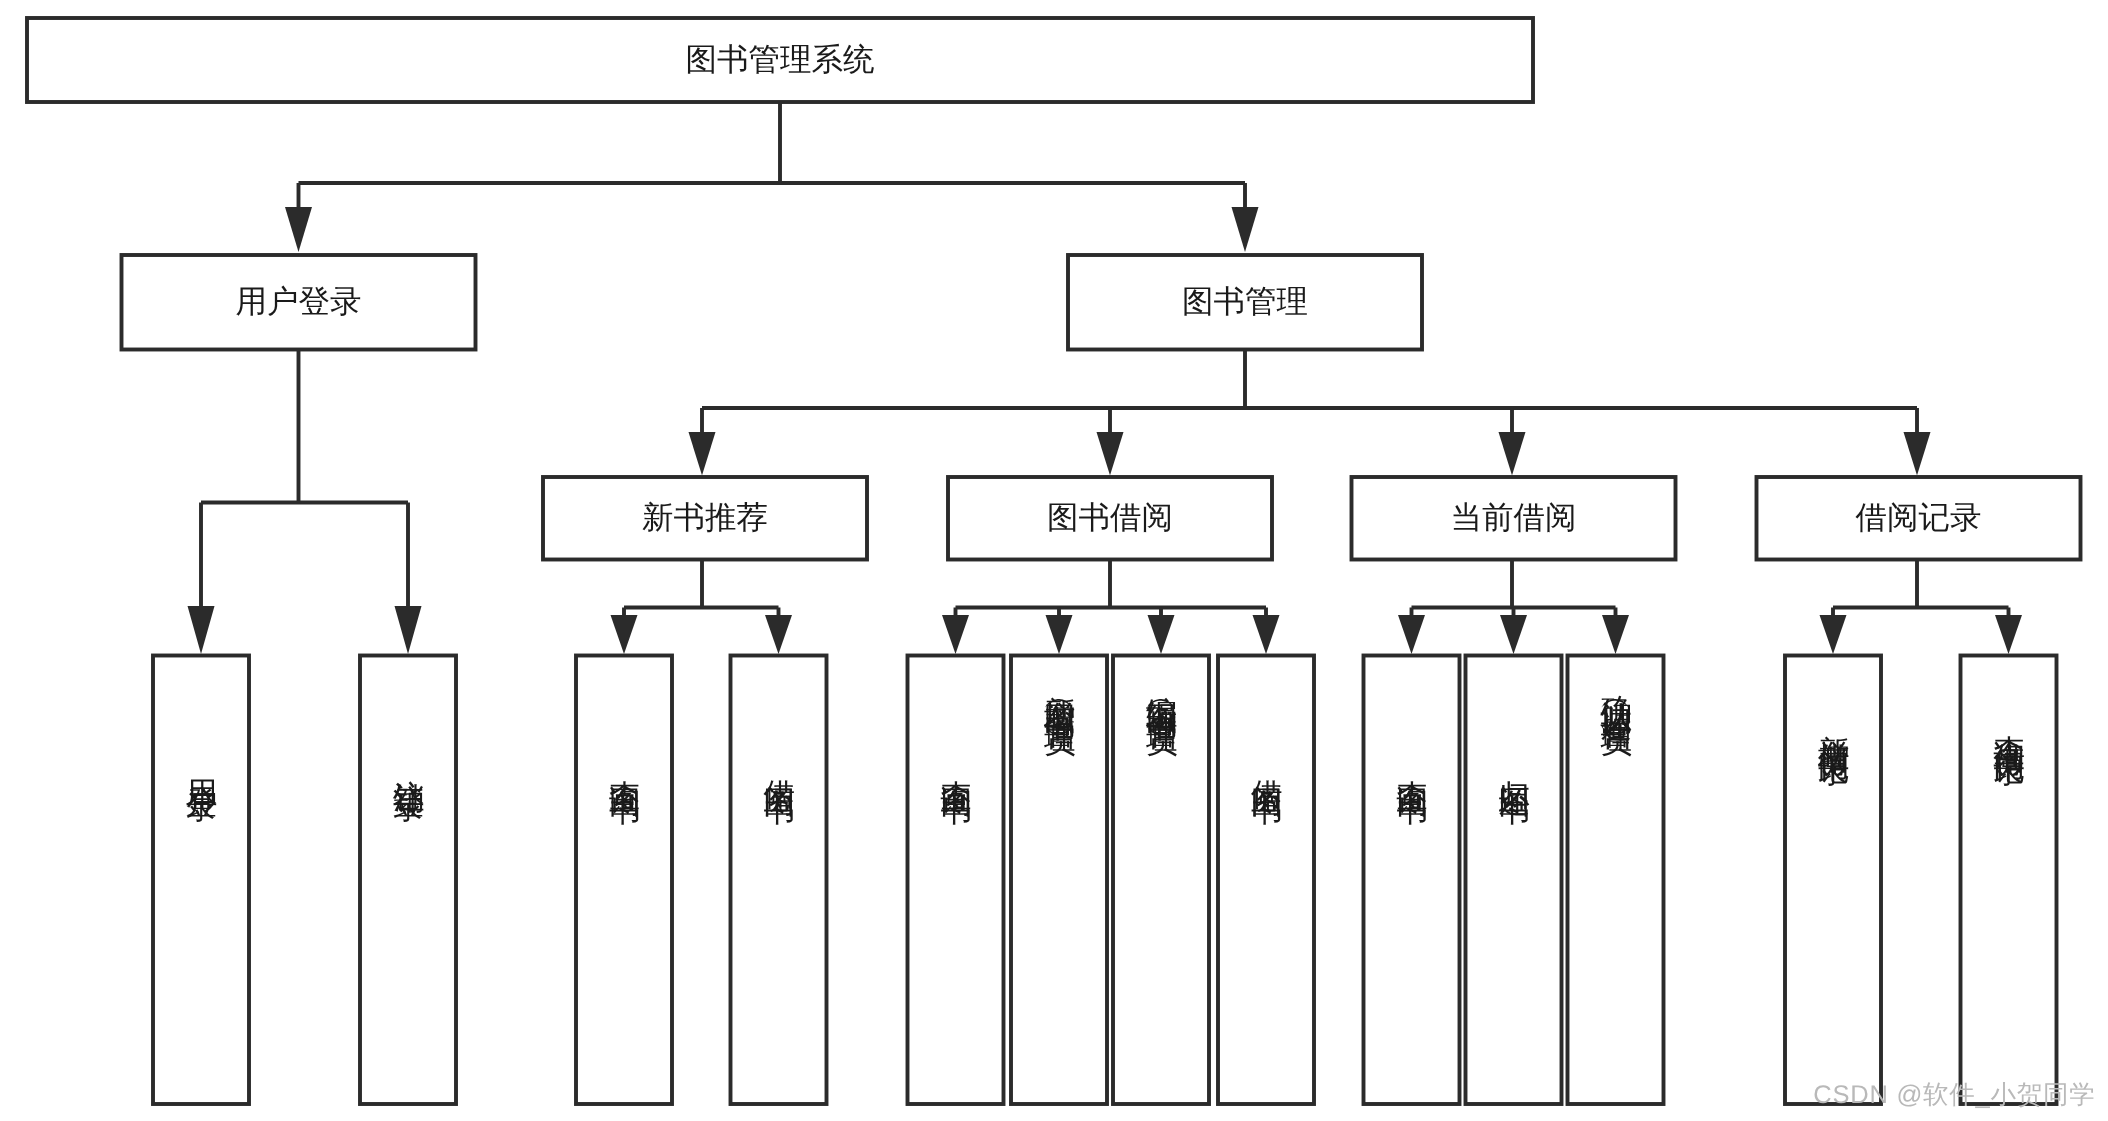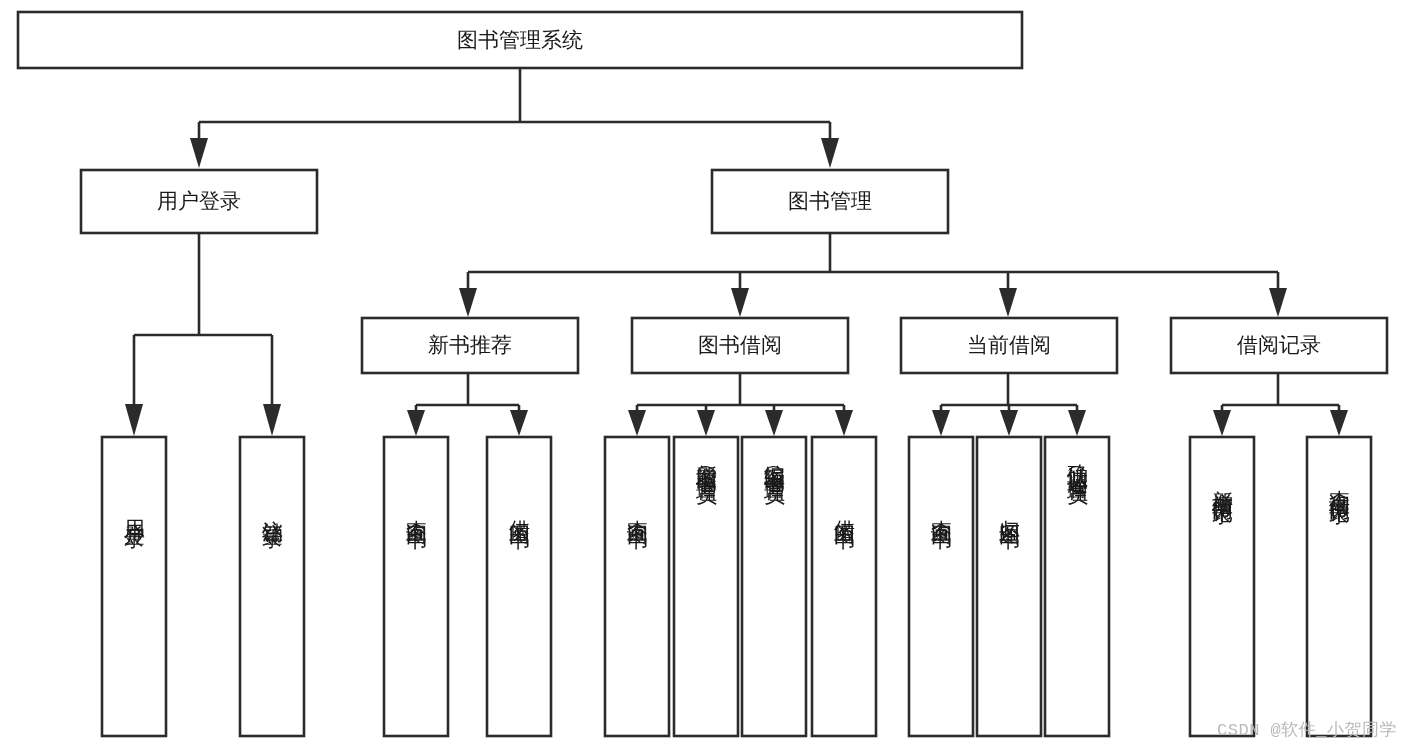--- a/index.html
+++ b/index.html
@@ -63,21 +63,21 @@
     font-size: 21px;
     line-height: 1.0;
     color: #1a1a1a;
     letter-spacing: 3px;
     white-space: nowrap;
   }
   .watermark {
     position: absolute;
     right: 8px;
     bottom: 6px;
-    font-family: Liberation Mono, monospace;
+    font-family: Liberation Sans, sans-serif;
     font-size: 17px;
     color: #b9b9b9;
     letter-spacing: 0.5px;
     white-space: nowrap;
     user-select: none;
   }
 </style>
 </head>
 <body>
 

